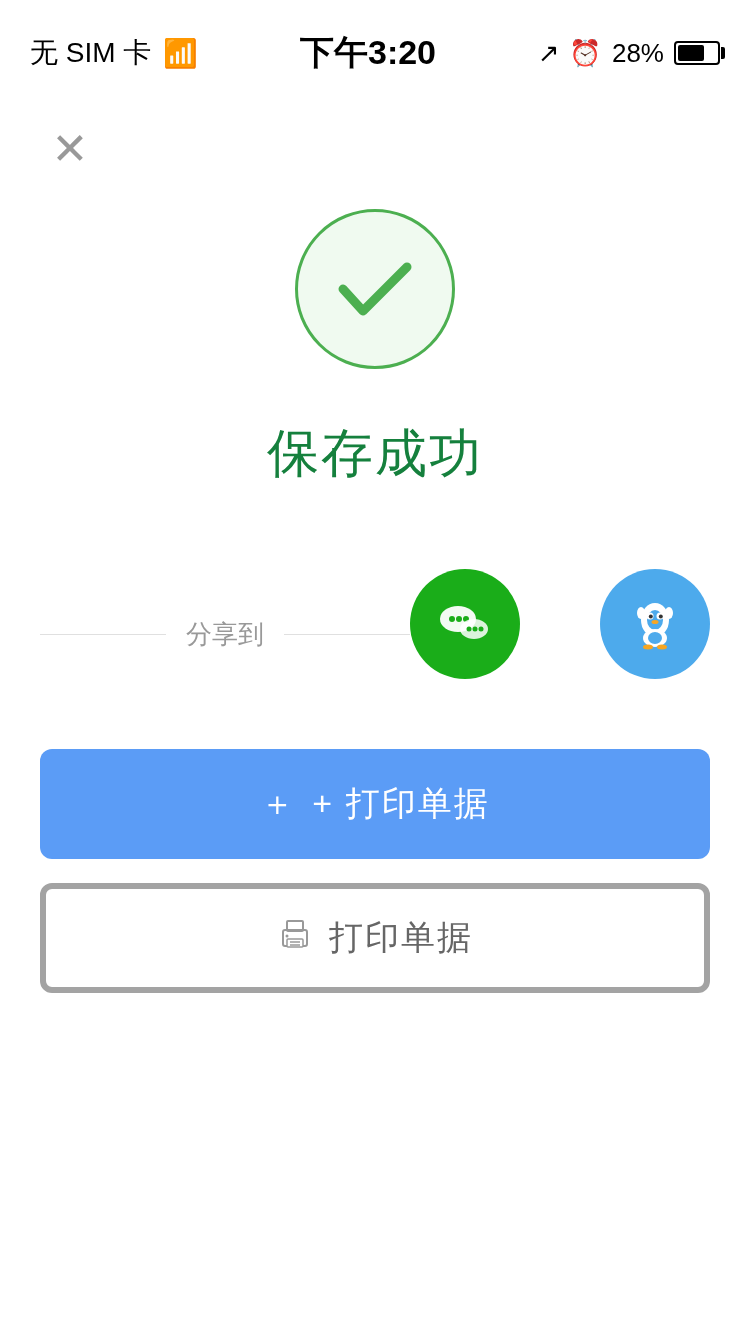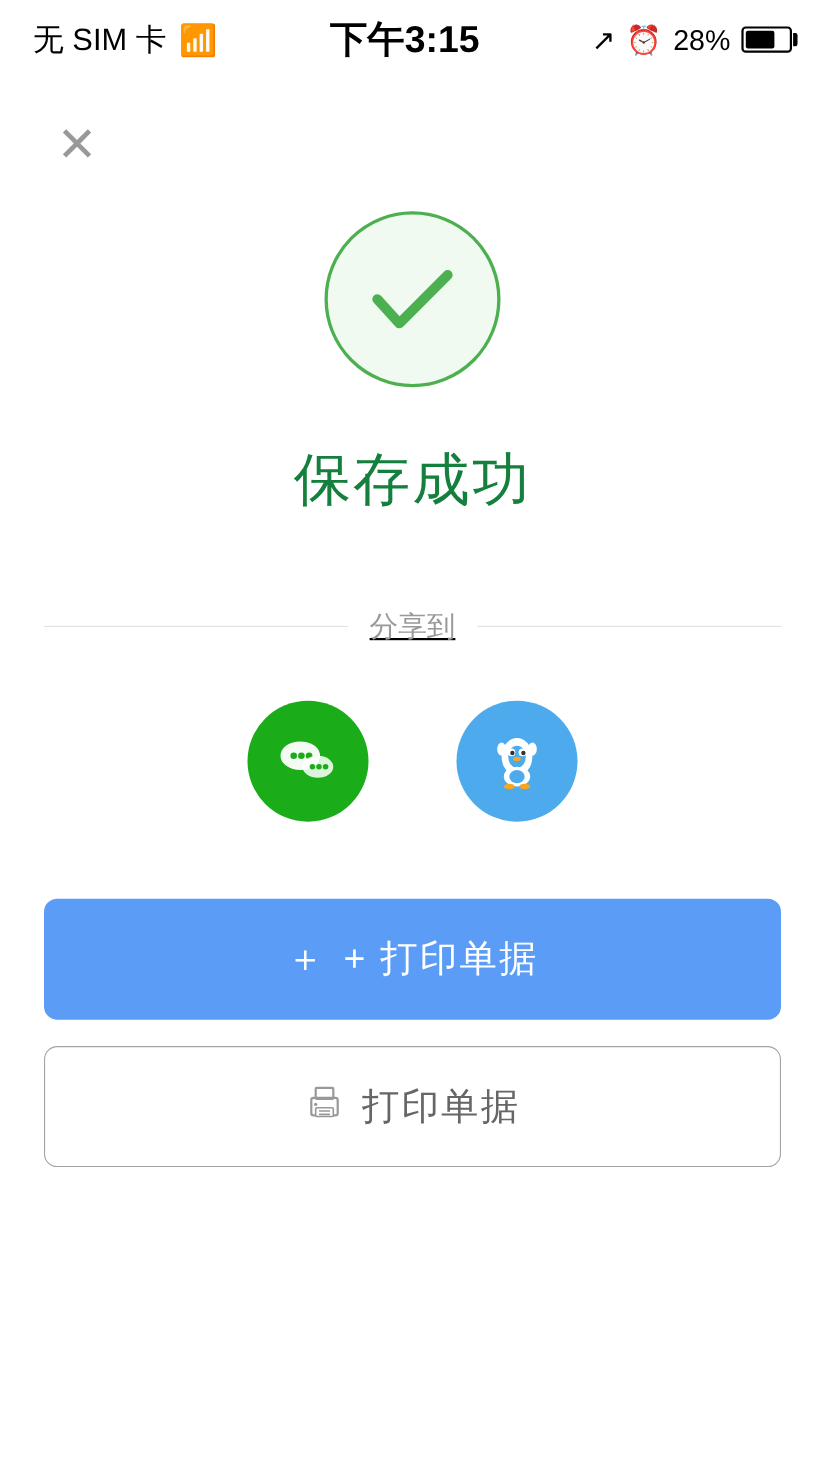--- a/index.html
+++ b/index.html
@@ -17,20 +17,21 @@
     
     .status-bar {
       width: 100%;
       height: 72px;
       background: #ffffff;
       display: flex;
       align-items: center;
       justify-content: space-between;
       padding: 0 30px;
       flex-shrink: 0;
+      margin-top: 17px;
     }
 
     .status-left {
       display: flex;
       align-items: center;
       gap: 12px;
       font-size: 28px;
       color: #000;
       font-weight: 500;
     }
@@ -143,23 +144,22 @@
       font-weight: 400;
       color: #15803d;
       letter-spacing: 2px;
     }
 
     
     .share-section {
       width: 100%;
       margin-top: 40px;
       display: flex;
-      flex-direction: column;
-      align-items: center;
-      text-decoration: underline;
+      flex-direction: row;
+      align-items: center;
     }
 
     .divider-row {
       width: 100%;
       display: flex;
       align-items: center;
       gap: 20px;
       margin-bottom: 50px;
     }
 
@@ -221,21 +221,21 @@
       font-size: 34px;
       color: #fff;
       letter-spacing: 2px;
     }
 
     .btn-secondary {
       width: 100%;
       height: 110px;
       background: #fff;
       border-radius: 12px;
-      border: 1px solid #a3a3a3;
+      border: 6px solid #a3a3a3;
       display: flex;
       align-items: center;
       justify-content: center;
       gap: 16px;
       cursor: pointer;
       font-size: 34px;
       color: #666;
       letter-spacing: 2px;
     }
 
@@ -251,21 +251,21 @@
     }
   </style>
 </head>
 <body>
 
 <div class="status-bar">
   <div class="status-left">
     <span>无 SIM 卡</span>
     <span class="wifi-icon">📶</span>
   </div>
-  <div class="status-center">下午3:15</div>
+  <div class="status-center">下午3:20</div>
   <div class="status-right">
     <span>↗</span>
     <span>⏰</span>
     <span>28%</span>
     <div class="battery-bar">
       <div class="battery-fill"></div>
     </div>
   </div>
 </div>
 

